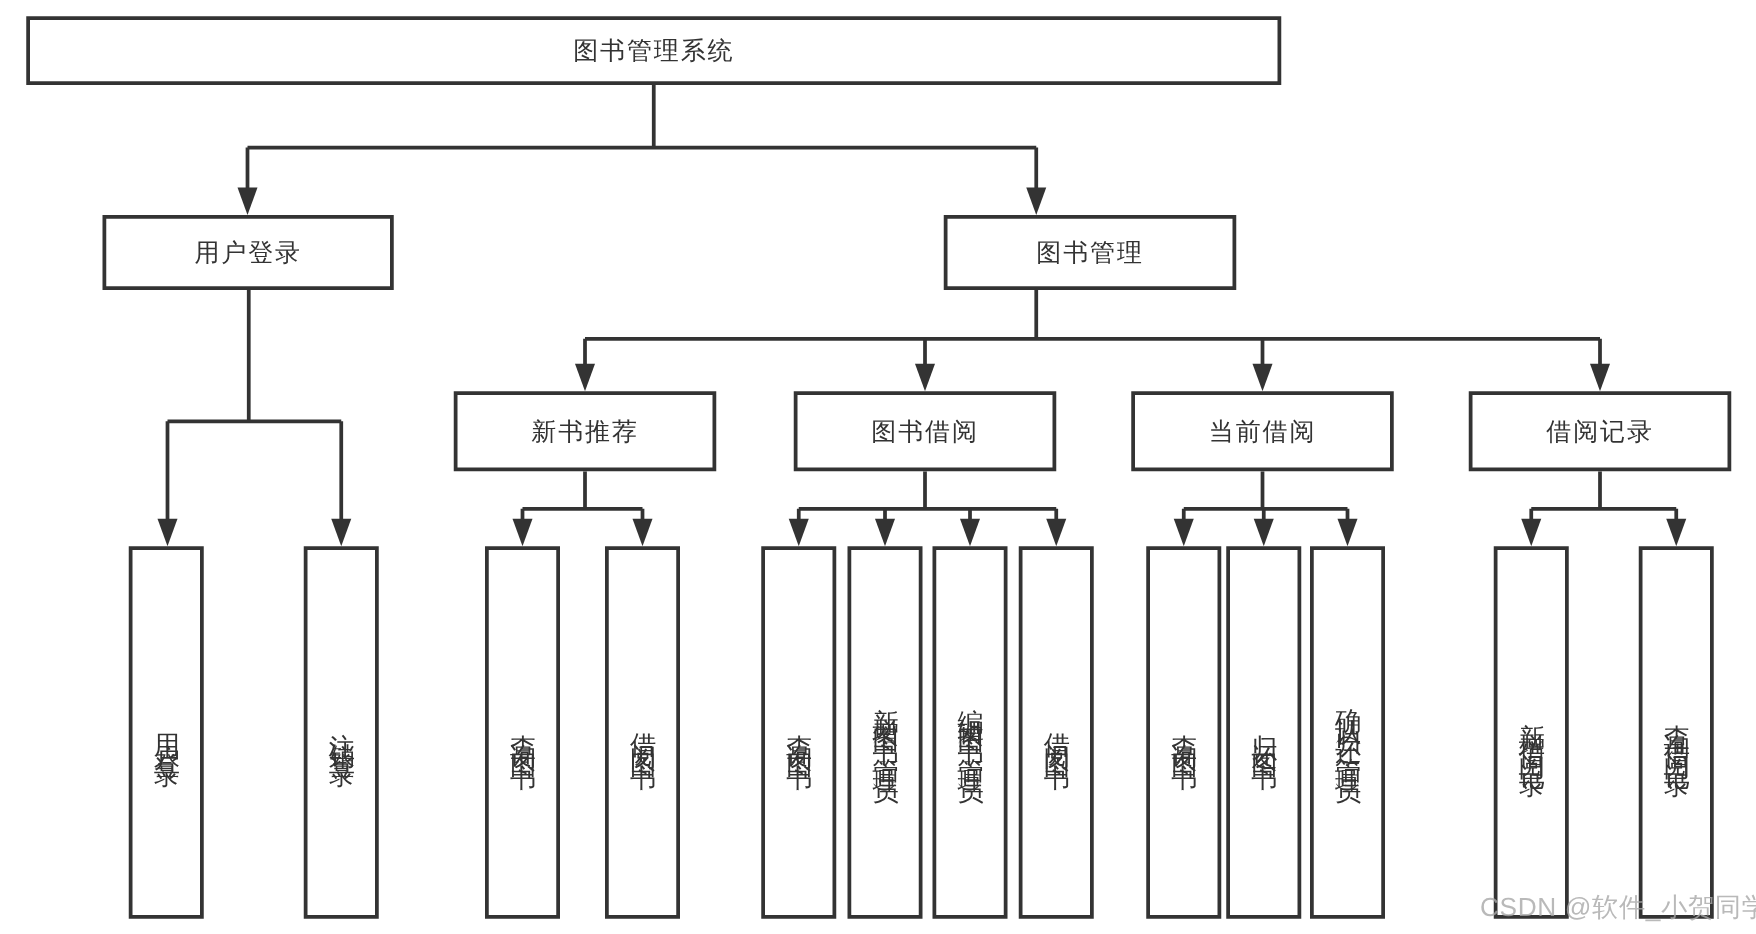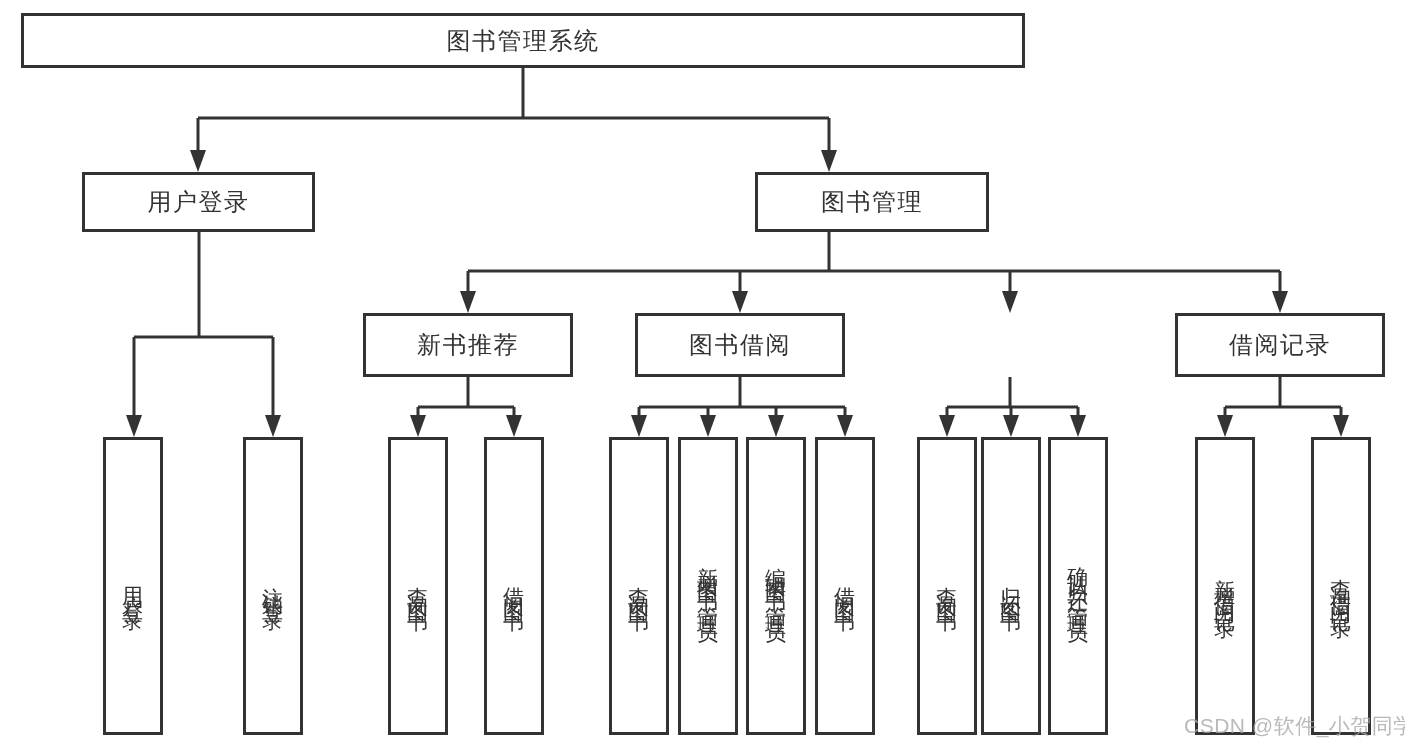--- a/index.html
+++ b/index.html
@@ -20,21 +20,21 @@
     color:var(--line);
     z-index:0;
   }
   .box{
     position:absolute;
     box-sizing:border-box;
     border:3px solid var(--line);
     background:#ffffff;
     display:flex;align-items:center;justify-content:center;
     color:var(--text);
-    font-size:24px;
+    font-size:20px;
     letter-spacing:1.5px;
     z-index:1;
     text-align:center;
   }
   .root{left:21px;top:13px;width:1004px;height:55px;}
   .lvl2{height:60px;top:172px;}
   .lvl3{height:64px;top:313px;width:210px;}
   .leaf{
     top:437px;width:60px;height:298px;
     writing-mode:vertical-rl;
@@ -148,20 +148,21 @@
     </g>
   </svg>
 
   <div class="box root">图书管理系统</div>
 
   <div class="box lvl2" style="left:82px;width:233px;">用户登录</div>
   <div class="box lvl2" style="left:712px;width:234px;margin-left:43px;">图书管理</div>
 
   <div class="box lvl3" style="left:363px;">新书推荐</div>
   <div class="box lvl3" style="left:635px;">图书借阅</div>
+  <div class="box lvl3" style="left:905px;">当前借阅</div>
   <div class="box lvl3" style="left:1175px;">借阅记录</div>
 
   <div class="box leaf" style="left:103px;">用户登录</div>
   <div class="box leaf" style="left:243px;">注销登录</div>
 
   <div class="box leaf" style="left:388px;">查询图书</div>
   <div class="box leaf" style="left:484px;">借阅图书</div>
 
   <div class="box leaf" style="left:609px;">查询图书</div>
   <div class="box leaf" style="left:678px;">新增图书（管理员）</div>

